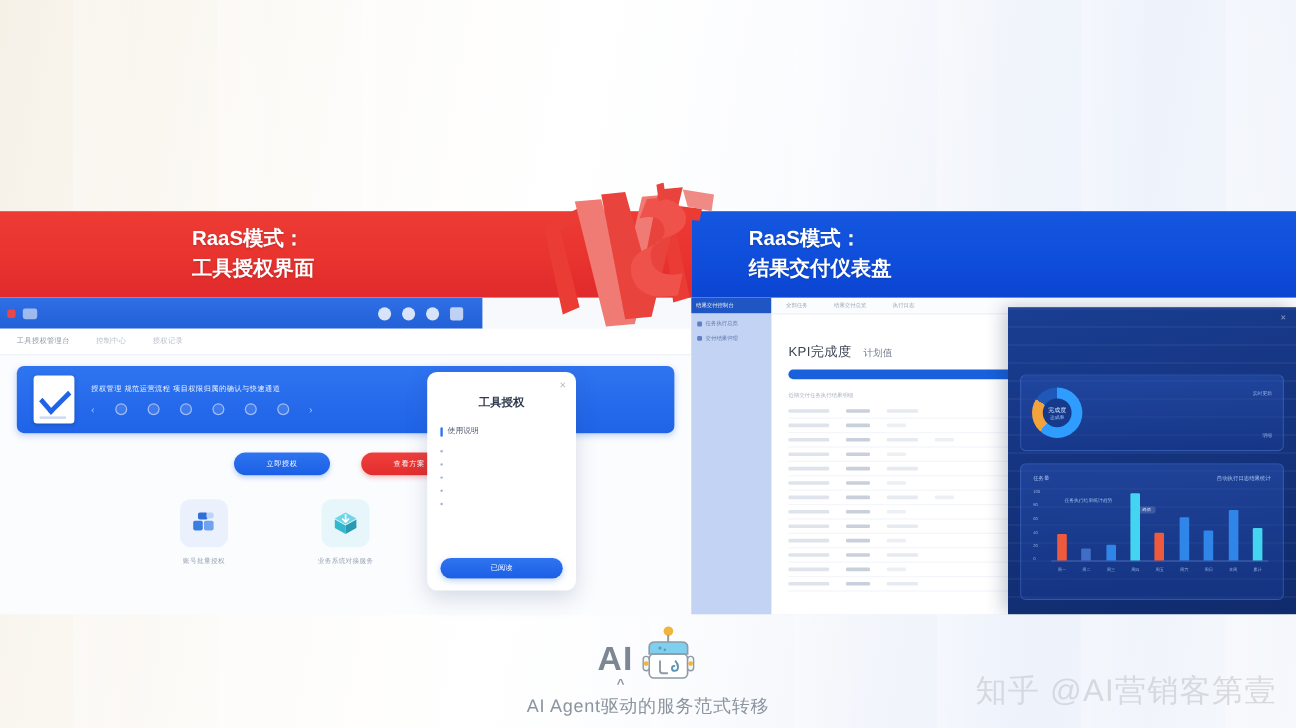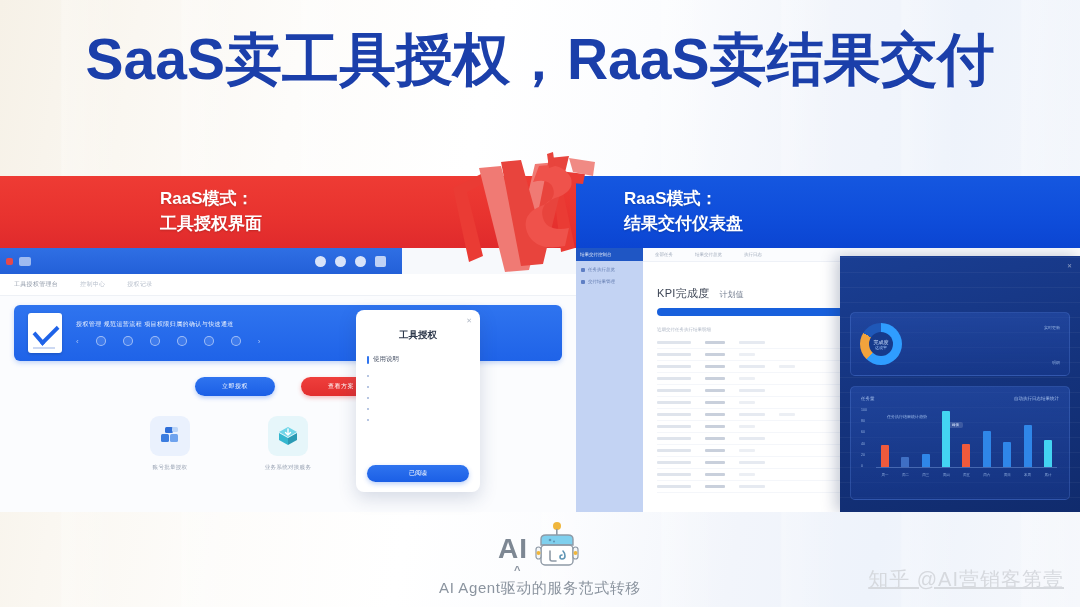--- a/index.html
+++ b/index.html
@@ -348,33 +348,29 @@
   }
   .ai-caret {
     position: absolute; left: 16px; bottom: -11px; font-size: 11px; color: #8a939f;
   }
   .robot { width: 50px; height: 56px; }
   .tagline {
     font-size: 15px; color: #8b949f; letter-spacing: .6px;
   }
   .watermark {
     position: absolute; right: 16px; bottom: 14px; z-index: 7;
-    font-size: 20px; color: #d6d9de; letter-spacing: 1px;
+    font-size: 26px; color: #d6d9de; letter-spacing: 1px;
     white-space: nowrap;
-    text-decoration: underline;
   }
 </style>
 </head>
 <body>
 
 <div id="stage">
 
-  <div class="title-wrap">
-    <div class="title">SaaS卖工具授权，RaaS卖结果交付</div>
-  </div>
 
   <div class="banner-row">
     <div class="banner banner-left">
       <div class="banner-line">RaaS模式：</div>
       <div class="banner-line">工具授权界面</div>
     </div>
     <div class="banner banner-right">
       <div class="banner-line">RaaS模式：</div>
       <div class="banner-line">结果交付仪表盘</div>
     </div>

